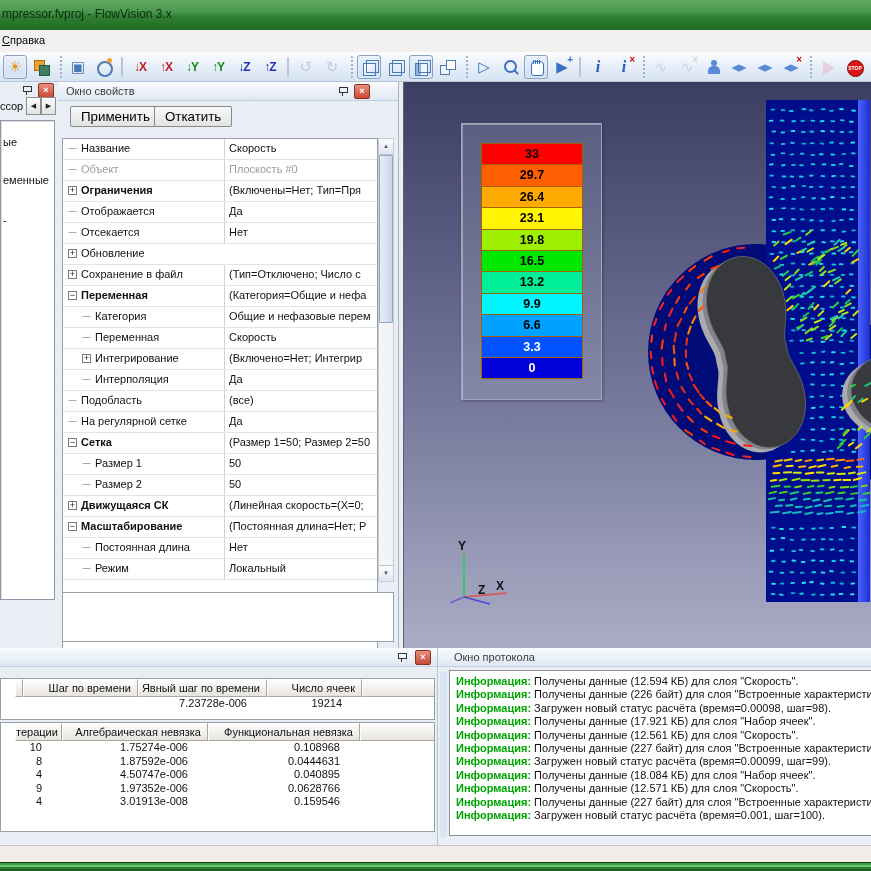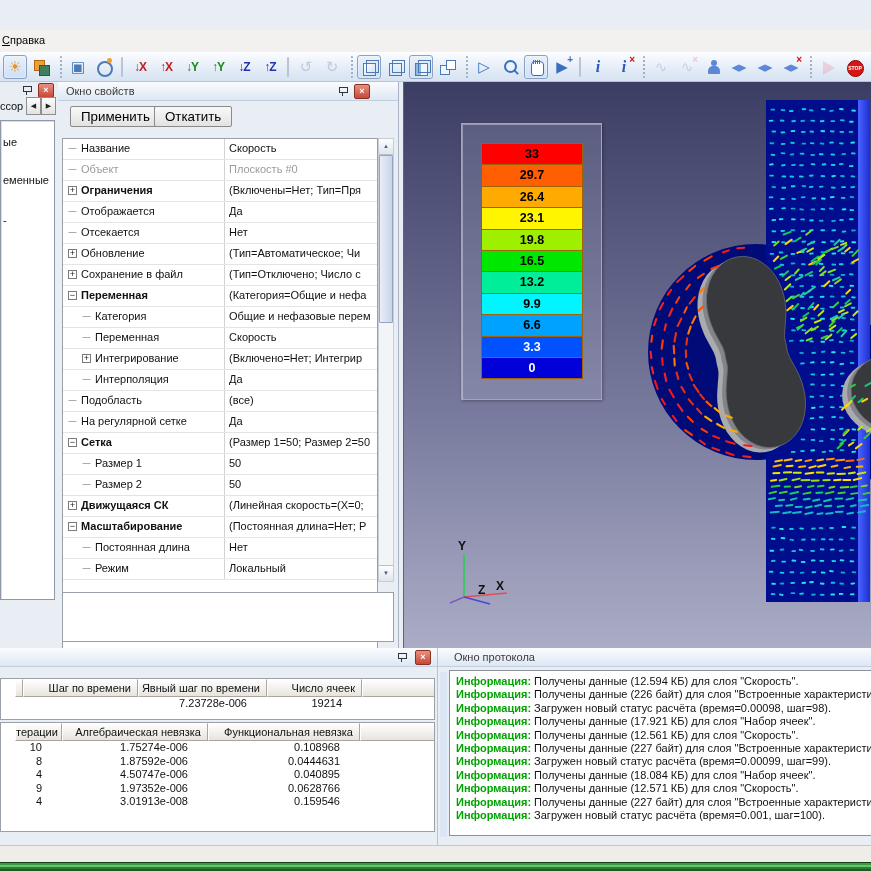--- a/index.html
+++ b/index.html
@@ -122,20 +122,23 @@
   
   #statusbar{position:absolute;left:0;top:845px;width:871px;height:17px;background:#f0ede9;border-top:1px solid #c9c5c0;}
   #taskbar{position:absolute;left:0;top:862px;width:871px;height:9px;
     background:linear-gradient(#0f3f12 0 1px,#3f9a44 1px 3px,#64c86a 3px 5px,#2f7d33 5px 7px,#1c5c20 7px 9px);}
 </style>
 </head>
 <body>
 
 <div id="app">
 
+  <div class="titlebar">
+    <span class="title-text">mpressor.fvproj - FlowVision 3.x</span>
+  </div>
 
   <div class="menubar">
     <span class="menu-item">Справка</span>
   </div>
 
   <div class="toolbar">
     <span class="tool tb on">
       <i class="tglyph" style="color: rgb(232, 144, 32);">☀</i>
 
     </span>
@@ -384,21 +387,20 @@
 
     <div class="prow ind0">
       <span class="pexp"></span>
       <span class="pname">Отсекается</span>
       <span class="pval">Нет</span>
     </div>
 
     <div class="prow ind0">
       <span class="pexp">+</span>
       <span class="pname">Обновление</span>
-      <span class="pval">(Тип=Автоматическое; Чи</span>
     </div>
 
     <div class="prow ind0">
       <span class="pexp">+</span>
       <span class="pname">Сохранение в файл</span>
       <span class="pval">(Тип=Отключено; Число с</span>
     </div>
 
     <div class="prow ind0 b">
       <span class="pexp">−</span>

